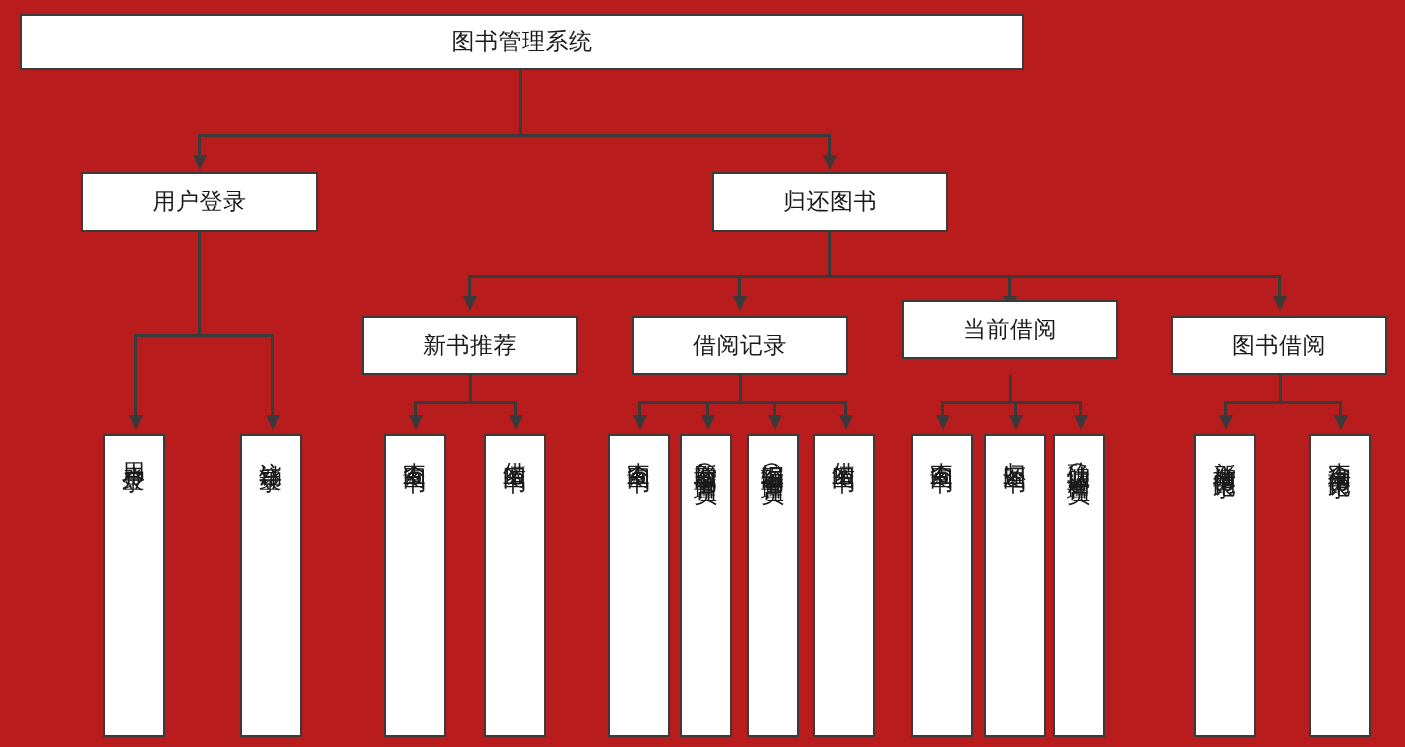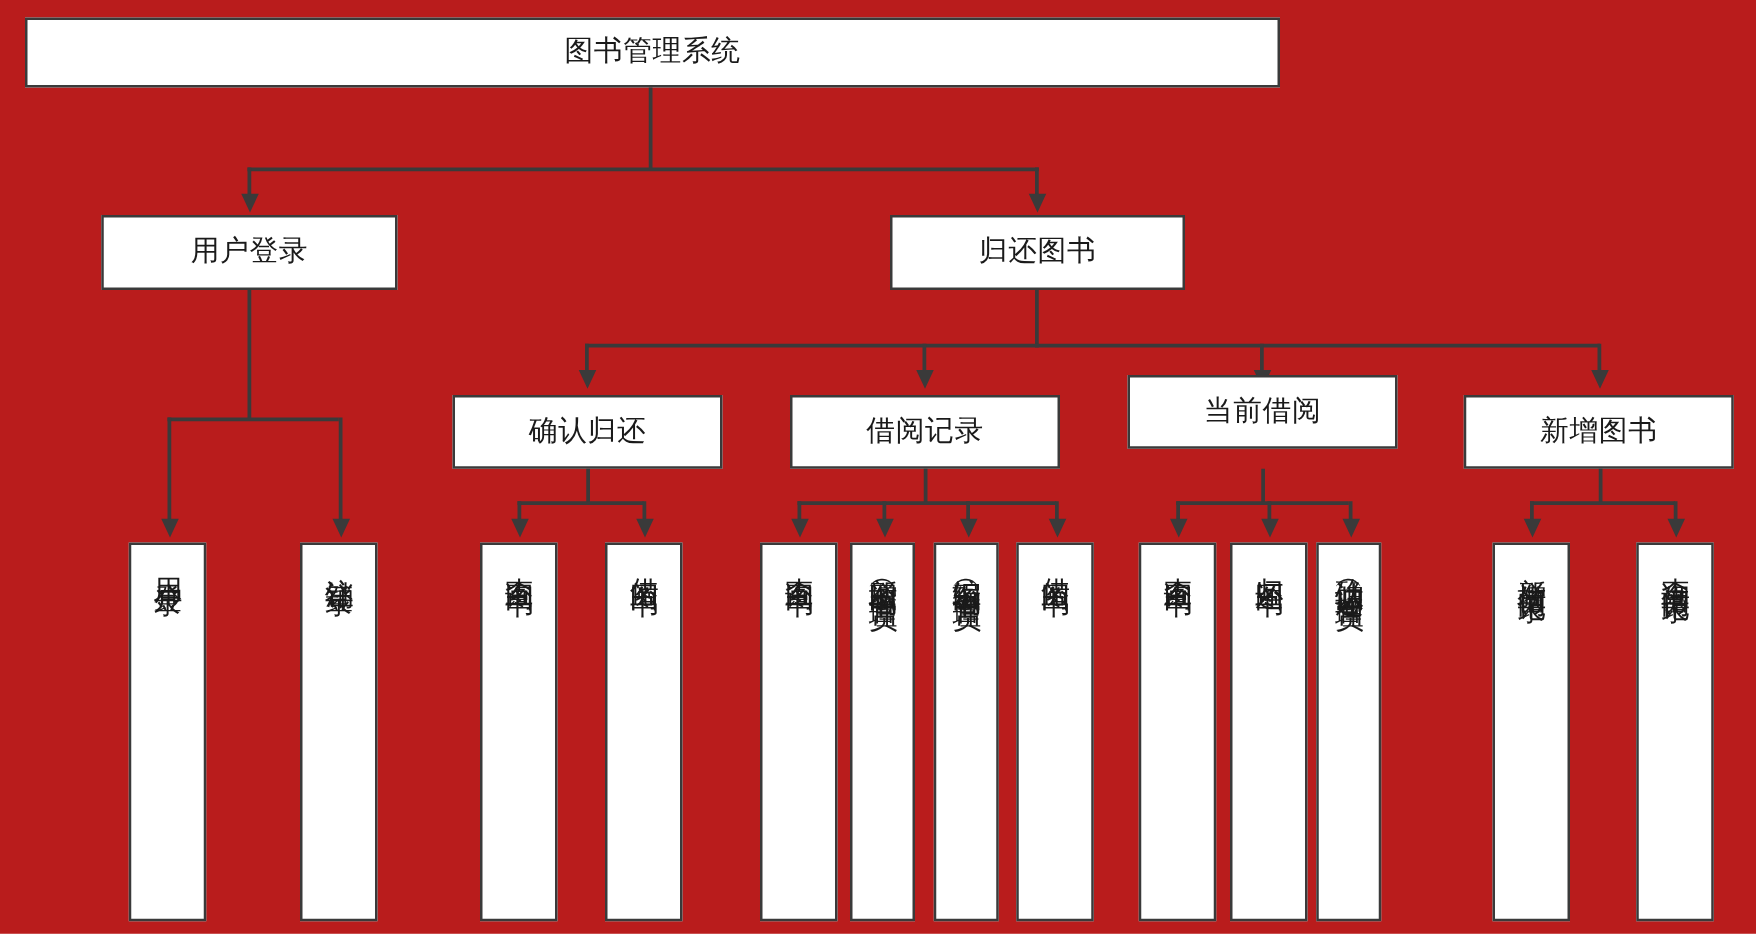--- a/index.html
+++ b/index.html
@@ -90,30 +90,30 @@
   <div class="ln vl" style="left:468px;top:275px;height:22px;"></div>
   <div class="arrow" style="left:462.5px;top:296px;"></div>
   <div class="ln vl" style="left:738px;top:275px;height:22px;"></div>
   <div class="arrow" style="left:732.5px;top:296px;"></div>
   <div class="ln vl" style="left:1008px;top:275px;height:22px;"></div>
   <div class="arrow" style="left:1002.5px;top:296px;"></div>
   <div class="ln vl" style="left:1278px;top:275px;height:22px;"></div>
   <div class="arrow" style="left:1272.5px;top:296px;"></div>
 
   <div class="node h" id="n-l3-0" style="left: 362px; top: 316px; width: 216px; height: 59px;">
-    <span class="lbl">确认归还</span>
+    <span class="lbl">新书推荐</span>
   </div>
   <div class="node h" id="n-l3-1" style="left: 632px; top: 316px; width: 216px; height: 59px;">
     <span class="lbl">借阅记录</span>
   </div>
   <div class="node h" id="n-l3-2" style="left: 902px; top: 300px; width: 216px; height: 59px;">
     <span class="lbl">当前借阅</span>
   </div>
   <div class="node h" id="n-l3-3" style="left: 1171px; top: 316px; width: 216px; height: 59px;">
-    <span class="lbl">新增图书</span>
+    <span class="lbl">图书借阅</span>
   </div>
 
   <div class="ln vl" style="left:469px;top:375px;height:29px;"></div>
   <div class="ln hl" style="left:414px;top:401px;width:101px;"></div>
   <div class="ln vl" style="left:414px;top:401px;height:15px;"></div>
   <div class="arrow" style="left:408.5px;top:415px;"></div>
   <div class="ln vl" style="left:514px;top:401px;height:15px;"></div>
   <div class="arrow" style="left:508.5px;top:415px;"></div>
 
   <div class="ln vl" style="left:739px;top:375px;height:29px;"></div>

